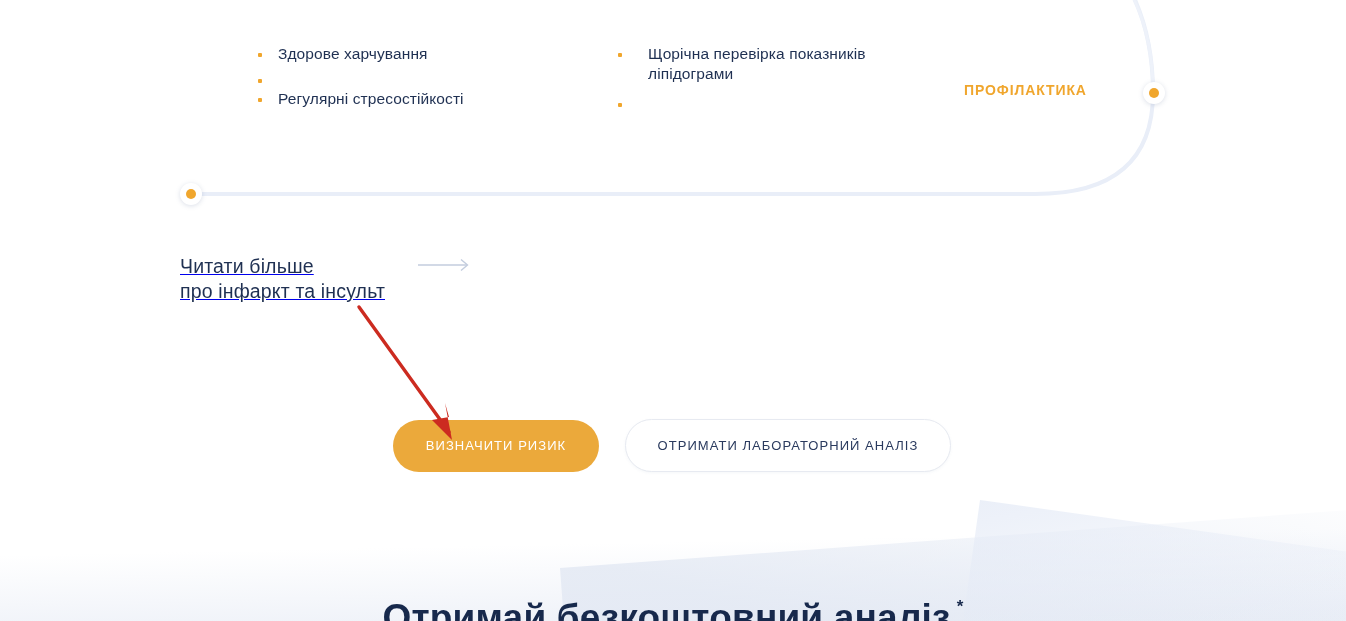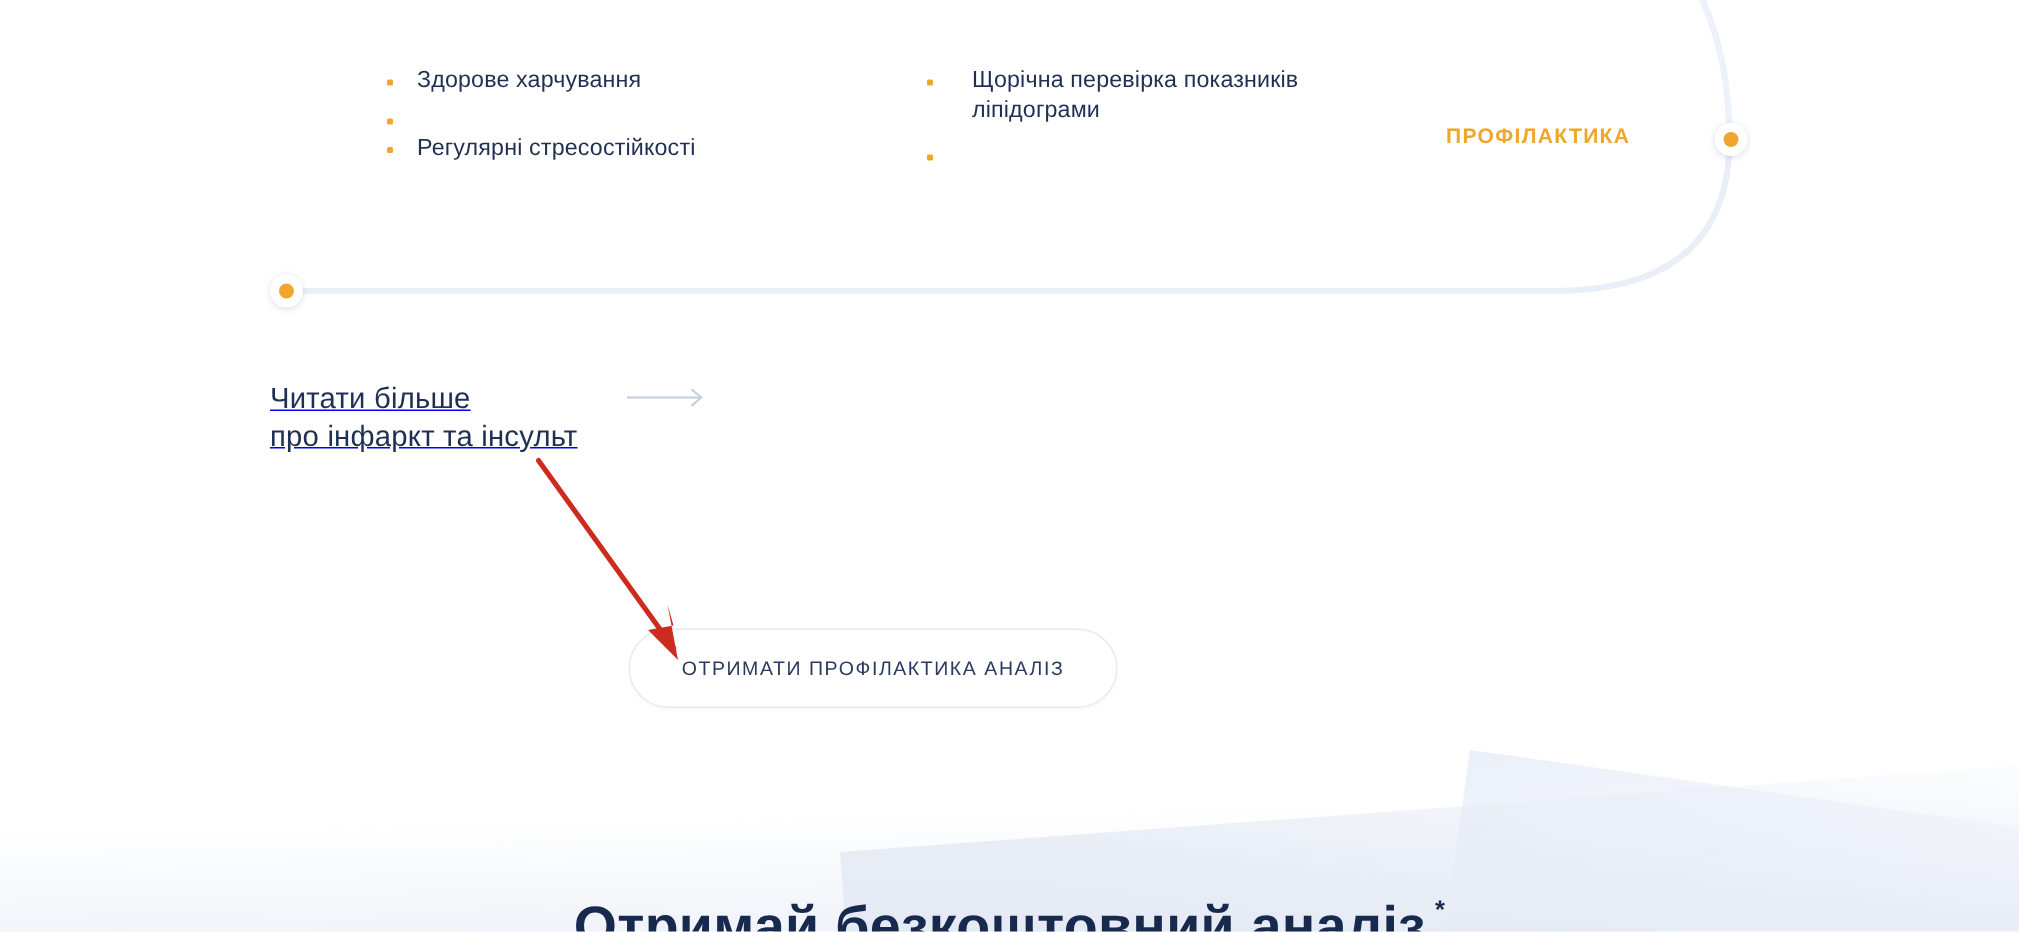--- a/index.html
+++ b/index.html
@@ -292,21 +292,22 @@
   <a class="read-more" href="#">
     <span class="read-more-text">Читати більше
 про інфаркт та інсульт</span>
     <svg class="read-more-arrow" width="56" height="14" viewBox="0 0 56 14">
       <line x1="1" y1="7" x2="50" y2="7" stroke="#c3cdde" stroke-width="1.4"></line>
       <polyline points="44,1.5 50.5,7 44,12.5" fill="none" stroke="#c3cdde" stroke-width="1.4"></polyline>
     </svg>
   </a>
 
   <div class="cta-row">
-    <button class="btn btn-secondary">ОТРИМАТИ ПРОФІЛАКТИКА АНАЛІЗ</button>
+    <button class="btn btn-primary">ВИЗНАЧИТИ РИЗИК</button>
+    <button class="btn btn-secondary">ОТРИМАТИ ЛАБОРАТОРНИЙ АНАЛІЗ</button>
   </div>
 
   <svg class="annotation-arrow" viewBox="0 0 1346 621">
     <line x1="359" y1="307" x2="449" y2="432" stroke="#cc2b20" stroke-width="3.4" stroke-linecap="round"></line>
     <polygon points="452,440 432,420 449,417 445,403" fill="#cc2b20"></polygon>
   </svg>
 
   <h2 class="section-heading">
     <span>Отримай безкоштовний аналіз</span><span class="asterisk">*</span>
   </h2>

